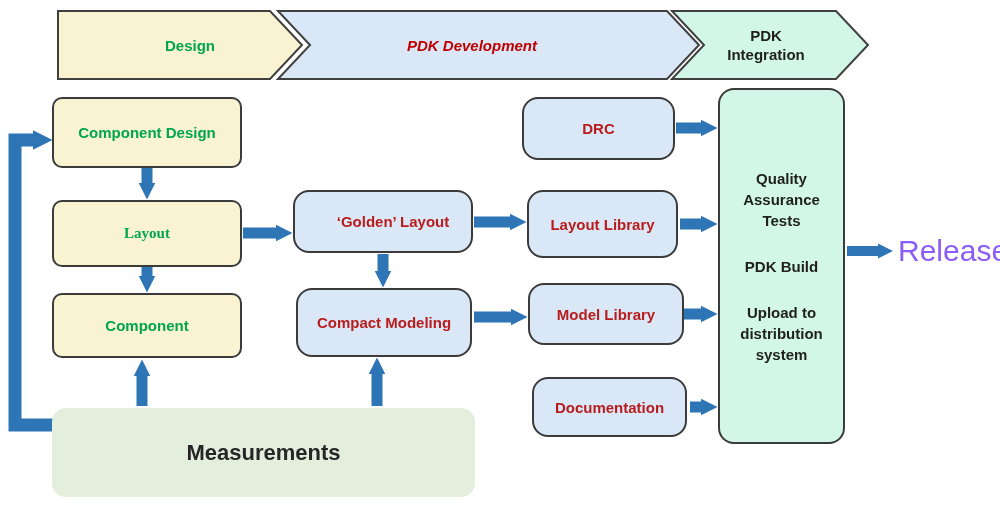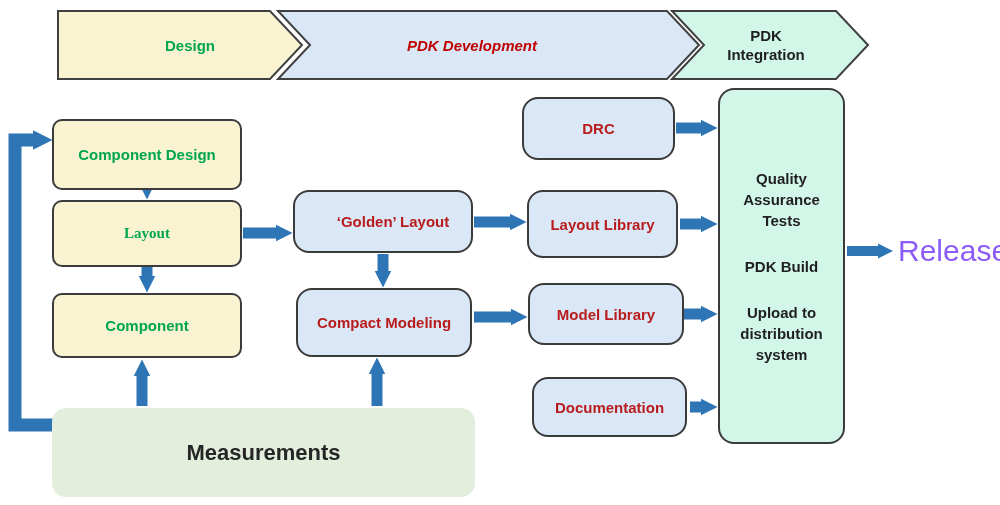--- a/index.html
+++ b/index.html
@@ -62,21 +62,21 @@
     <path class="ar" d="M680,224 H701" marker-end="url(#ah)"></path>
     <path class="ar" d="M680,314 H701" marker-end="url(#ah)"></path>
     <path class="ar" d="M690,407 H701" marker-end="url(#ah)"></path>
     <path class="ar ar-thin" d="M847,251 H878" marker-end="url(#ah)"></path>
   </svg>
 
   <div class="label green-t" style="left:58px;top:30px;width:220px;height:30px;">Design</div>
   <div class="label red-t" style="left:277px;top:30px;width:390px;height:30px;font-style:italic;">PDK Development</div>
   <div class="label black-t" style="left:711px;top:21px;width:110px;height:48px;">PDK Integration</div>
 
-  <div class="box yellow" style="left:52px;top:97px;width:190px;height:71px;margin-top:22px;">
+  <div class="box yellow" style="left:52px;top:97px;width:190px;height:71px;">
     <span>Component Design</span>
   </div>
   <div class="box yellow" style="left:52px;top:200px;width:190px;height:67px;font-family:Liberation Serif, serif;">
     <span>Layout</span>
   </div>
   <div class="box yellow" style="left:52px;top:293px;width:190px;height:65px;">
     <span>Component</span>
   </div>
 
   <div class="box bluebox" style="left:293px;top:190px;width:180px;height:63px;padding-left:20px;">

